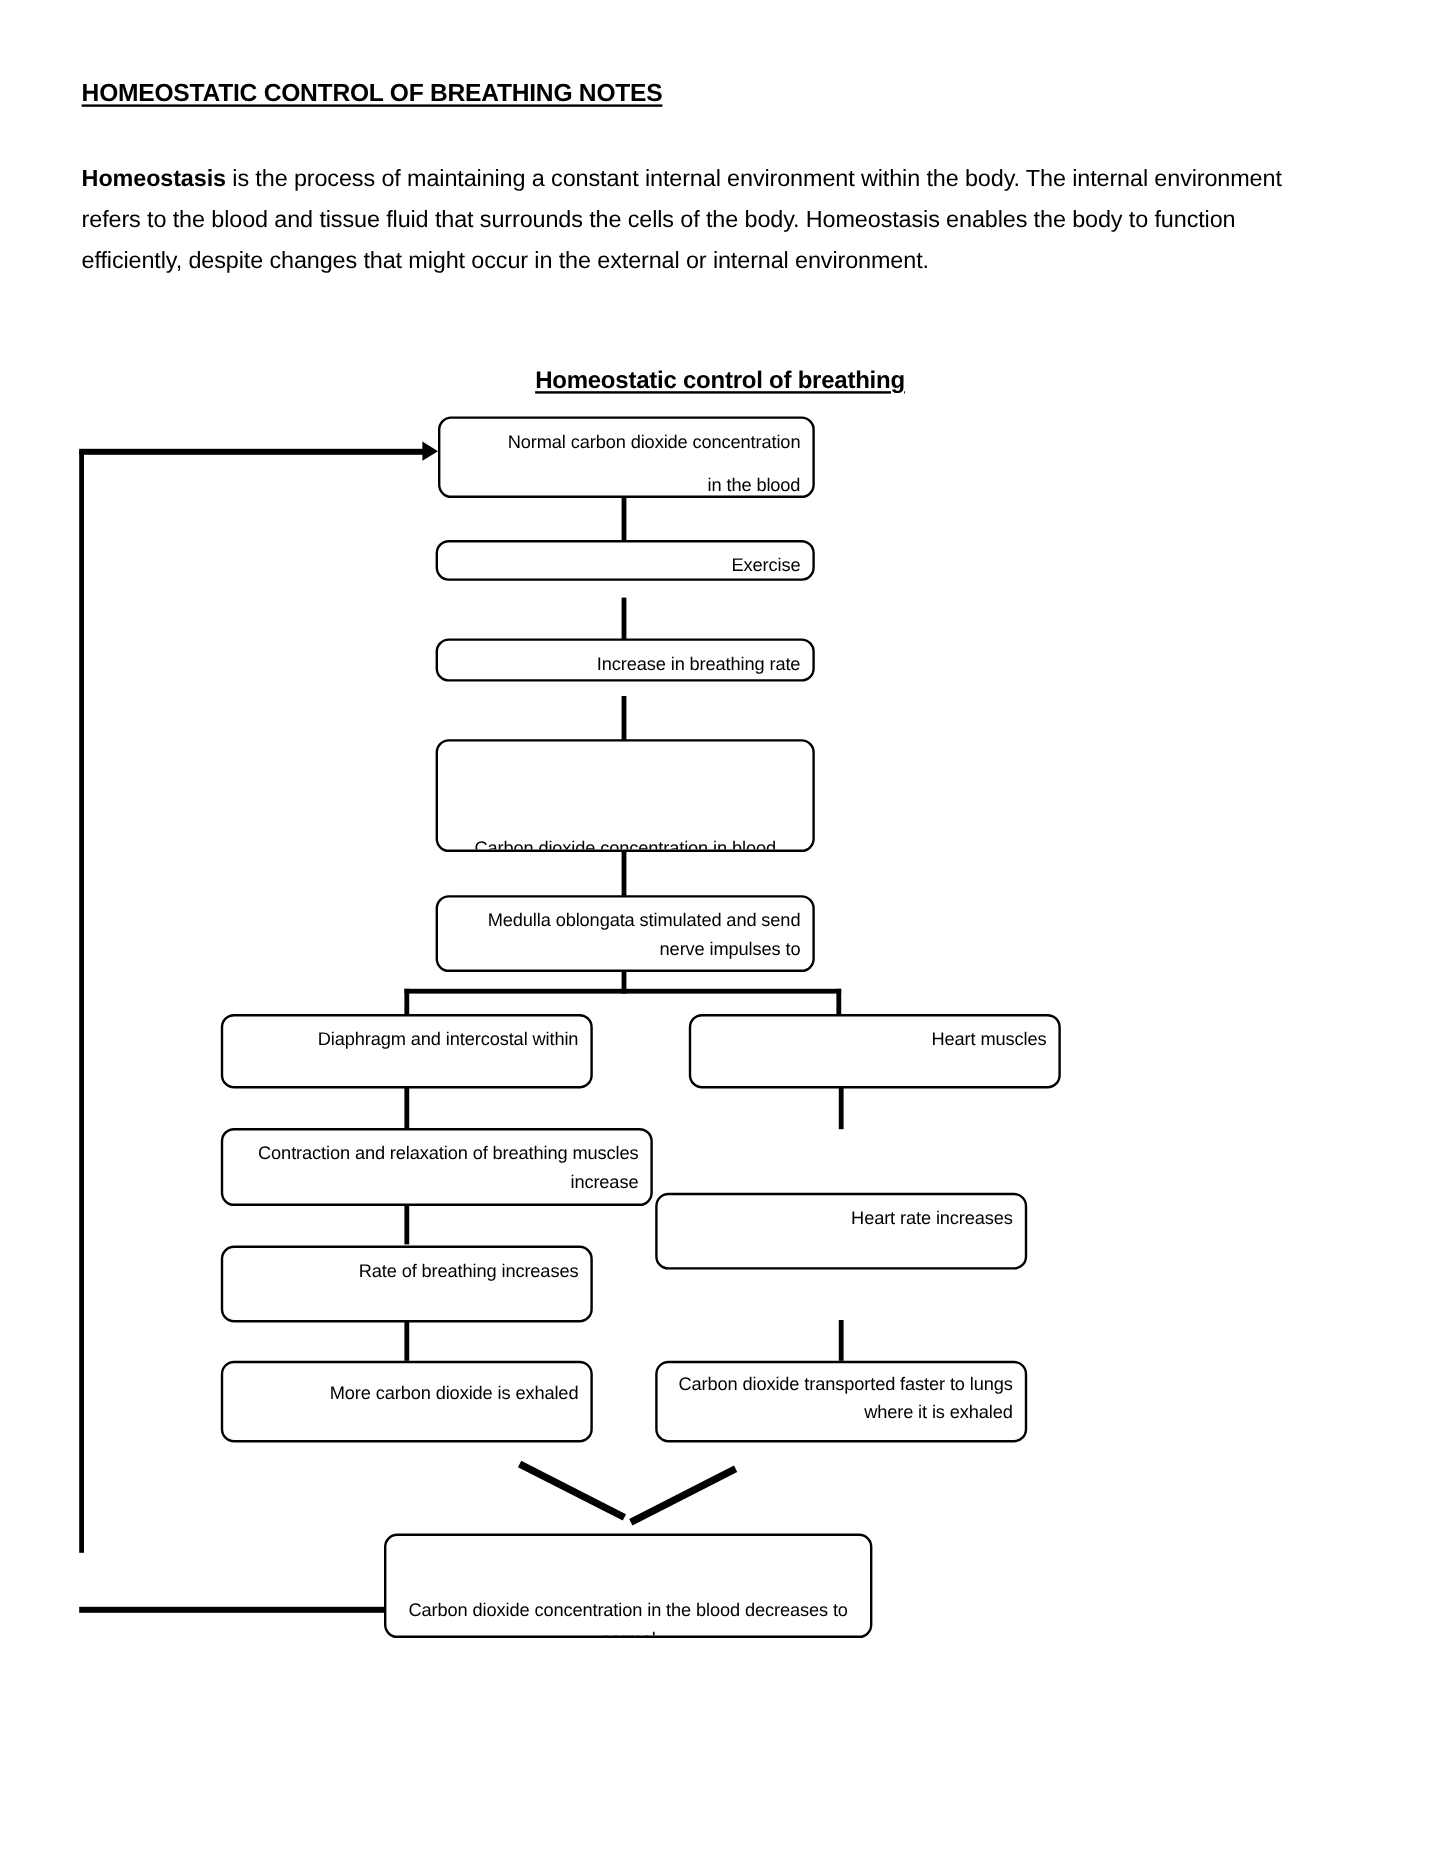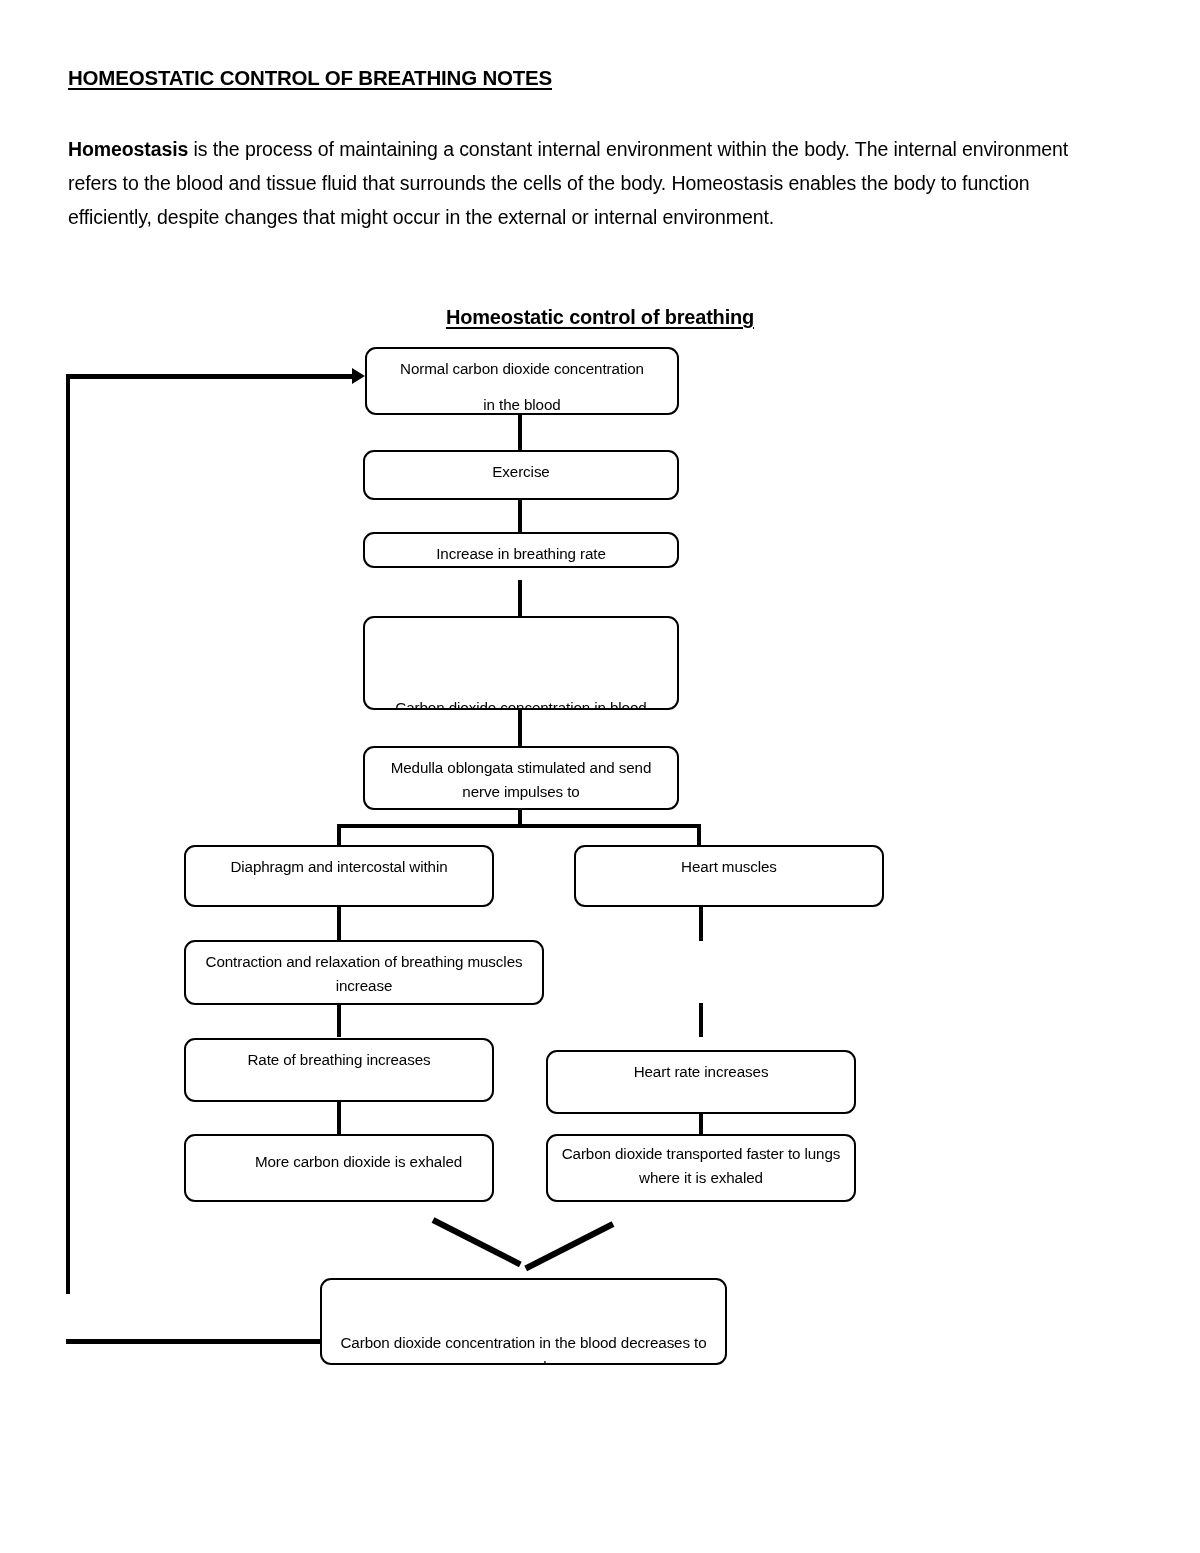--- a/index.html
+++ b/index.html
@@ -81,21 +81,21 @@
     letter-spacing: -0.1px;
     text-align: center;
     overflow: hidden;
     z-index: 3;
   }
   .node .label {
     display: block;
     padding: 0 10px;
   }
   
-  .node.t-top .label { padding-top: 8px; }
+  .node.t-top .label { padding-top: 8px; text-align: right; }
   
   .node.t-clip   { display: flex; align-items: flex-end; justify-content: center; }
   .node.t-clip .label { transform: translateY(12px); }
   .node.t-clip2  { display: flex; align-items: flex-end; justify-content: center; }
   .node.t-clip2 .label { transform: translateY(16px); }
 
   
   .conn {
     position: absolute;
     background: #000000;
@@ -162,21 +162,21 @@
     <div class="conn v" style="left:699px; top:1100px; height:34px;"></div>
 
     <div class="vee" style="left:433px; top:1217px; width:98px; height:6px; transform: rotate(27deg);"></div>
     <div class="vee" style="left:613px; top:1221px; width:98px; height:6px; transform: rotate(153deg);"></div>
 
     <div class="node t-top" style="left:365px; top:347px; width:314px; height:68px;">
       <span class="label">Normal carbon dioxide concentration</span>
       <span class="label" style="padding-top:12px;">in the blood</span>
     </div>
 
-    <div class="node t-top" style="left:363px; top:450px; width:316px; height:50px;">
+    <div class="node t-top" style="left:363px; top:450px; width:316px; height:34px;">
       <span class="label">Exercise</span>
     </div>
 
     <div class="node t-top" style="left:363px; top:532px; width:316px; height:36px;">
       <span class="label">Increase in breathing rate</span>
     </div>
 
     <div class="node t-clip" style="left:363px; top:616px; width:316px; height:94px;">
       <span class="label">Carbon dioxide concentration in blood</span>
     </div>
@@ -195,21 +195,21 @@
 
     <div class="node t-top" style="left:184px; top:940px; width:360px; height:65px;">
       <span class="label">Contraction and relaxation of breathing muscles increase</span>
     </div>
 
 
     <div class="node t-top" style="left:184px; top:1038px; width:310px; height:64px;">
       <span class="label">Rate of breathing increases</span>
     </div>
 
-    <div class="node t-top" style="left:546px; top:1050px; width:310px; height:64px;">
+    <div class="node t-top" style="left:546px; top:994px; width:310px; height:64px;">
       <span class="label">Heart rate increases</span>
     </div>
 
     <div class="node t-top" style="left:184px; top:1134px; width:310px; height:68px;">
       <span class="label" style="padding-top:14px;margin-left:39px;">More carbon dioxide is exhaled</span>
     </div>
 
     <div class="node t-top" style="left:546px; top:1134px; width:310px; height:68px;">
       <span class="label" style="padding-top:6px;">Carbon dioxide transported faster to lungs where it is exhaled</span>
     </div>

